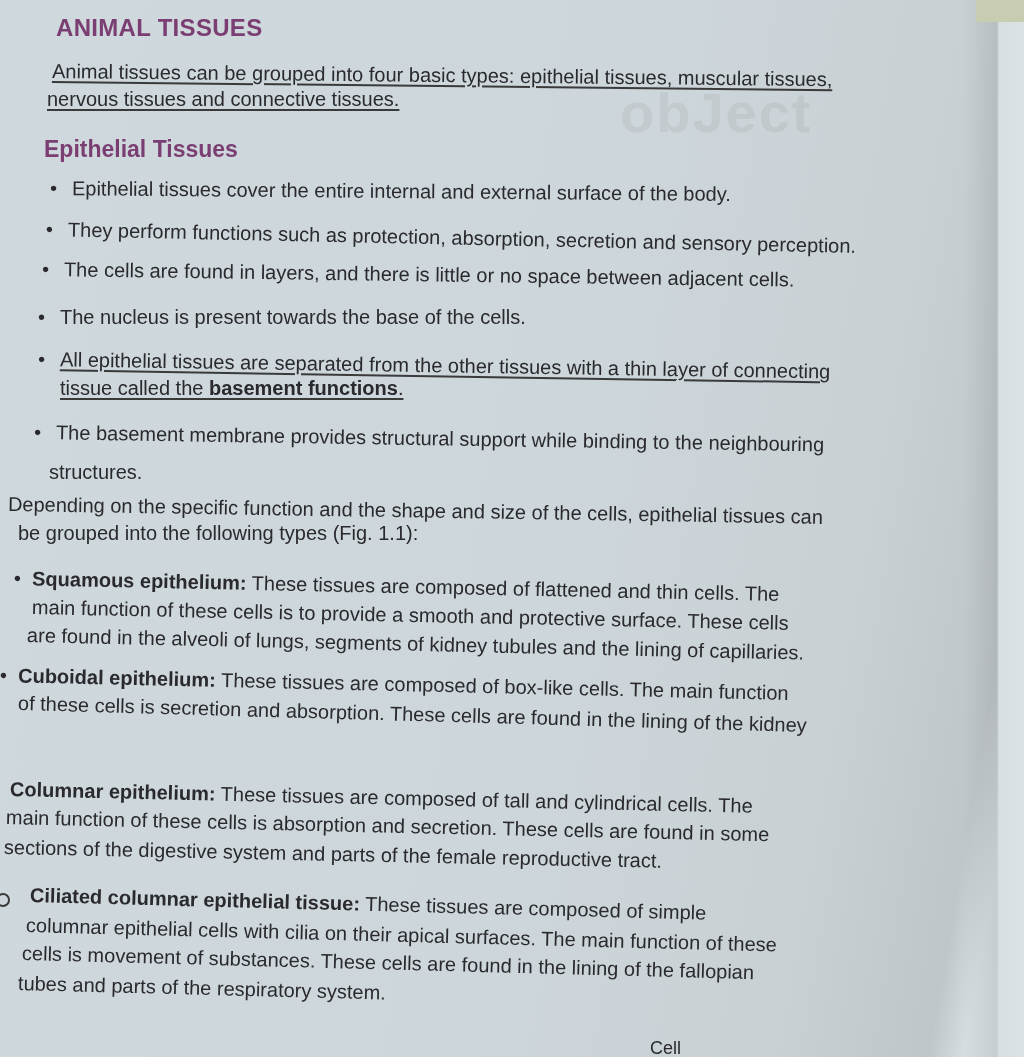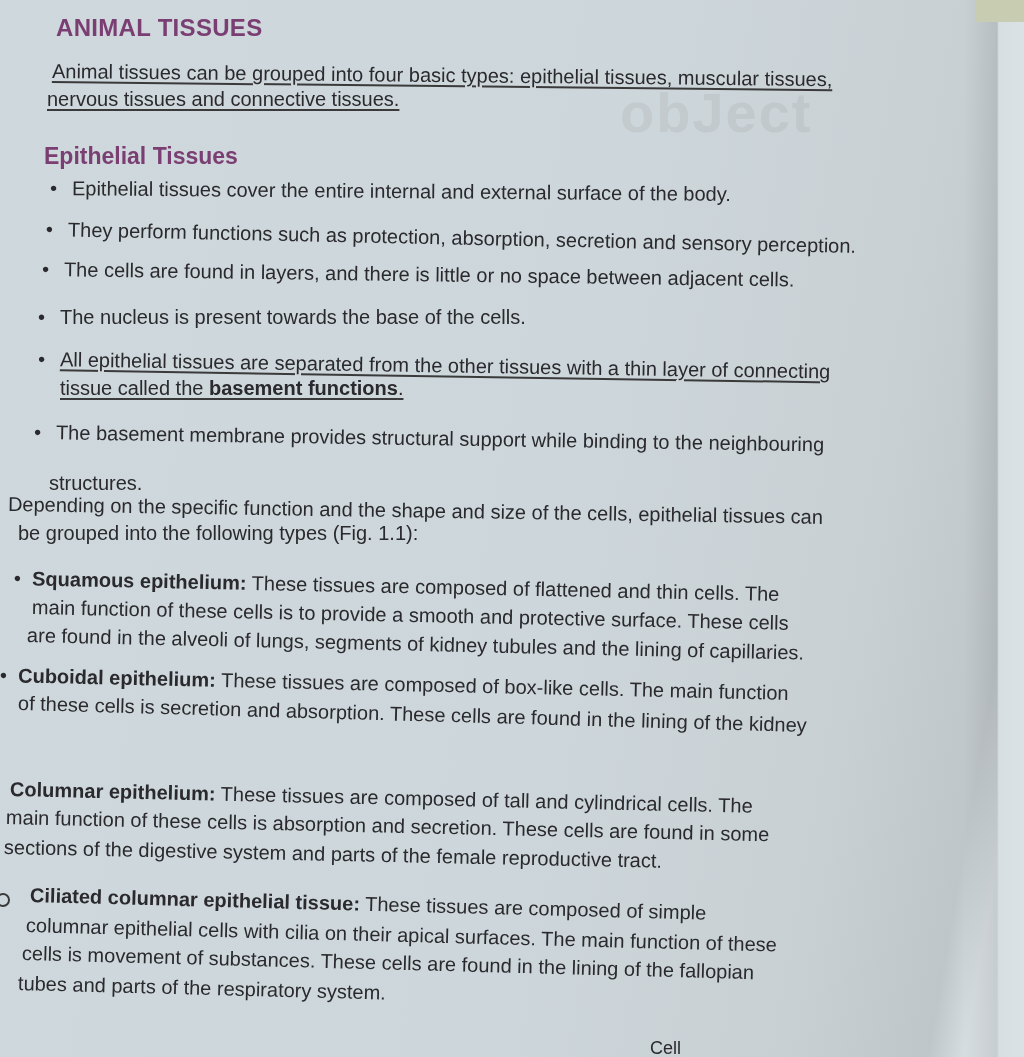--- a/index.html
+++ b/index.html
@@ -40,39 +40,38 @@
       color: #7a3e72;
       letter-spacing: 0.3px;
     }
     .intro-1 { left: 52px; top: 60px; font-size: 20px; transform: rotate(0.6deg); transform-origin: left; }
     .intro-2 { left: 47px; top: 88px; font-size: 20px; }
     .u { text-decoration: underline; text-decoration-color: #3a3a3a; text-underline-offset: 3px; }
     .heading {
       left: 44px; top: 136px;
       font-size: 23px; font-weight: bold;
       color: #7a3e72;
-      margin-top: 7px;
     }
     .bullet {
       font-size: 20px;
     }
     .bullet::before {
       content: "•";
       display: inline-block;
       width: 22px;
       font-size: 20px;
     }
     .b1 { left: 50px; top: 177px; transform: rotate(0.5deg); transform-origin: left; }
     .b2 { left: 46px; top: 218px; transform: rotate(1.2deg); transform-origin: left; }
     .b3 { left: 42px; top: 258px; transform: rotate(0.8deg); transform-origin: left; }
     .b4 { left: 38px; top: 306px; }
     .b5a { left: 38px; top: 348px; transform: rotate(0.9deg); transform-origin: left; }
     .b5b { left: 60px; top: 377px; }
     .b6a { left: 34px; top: 421px; transform: rotate(0.9deg); transform-origin: left; }
-    .b6b { left: 49px; top: 472px; }
+    .b6b { left: 49px; top: 461px; }
     .p1a { left: 8px; top: 493px; font-size: 20px; transform: rotate(0.9deg); transform-origin: left; }
     .p1b { left: 6px; top: 522px; font-size: 20px; margin-left: 12px; }
     .s1a { left: 14px; top: 567px; font-size: 20px; transform: rotate(1.2deg); transform-origin: left; }
     .s1b { left: 32px; top: 596px; font-size: 20px; transform: rotate(1.2deg); transform-origin: left; }
     .s1c { left: 27px; top: 624px; font-size: 20px; transform: rotate(1.3deg); transform-origin: left; }
     .s2a { left: 0px; top: 664px; font-size: 20px; transform: rotate(1.3deg); transform-origin: left; }
     .s2b { left: 18px; top: 692px; font-size: 20px; transform: rotate(1.6deg); transform-origin: left; }
     .s2c { left: 16px; top: 725px; font-size: 20px; }
     .s3a { left: 10px; top: 778px; font-size: 20px; transform: rotate(1.3deg); transform-origin: left; }
     .s3b { left: 6px; top: 806px; font-size: 20px; transform: rotate(1.3deg); transform-origin: left; }

